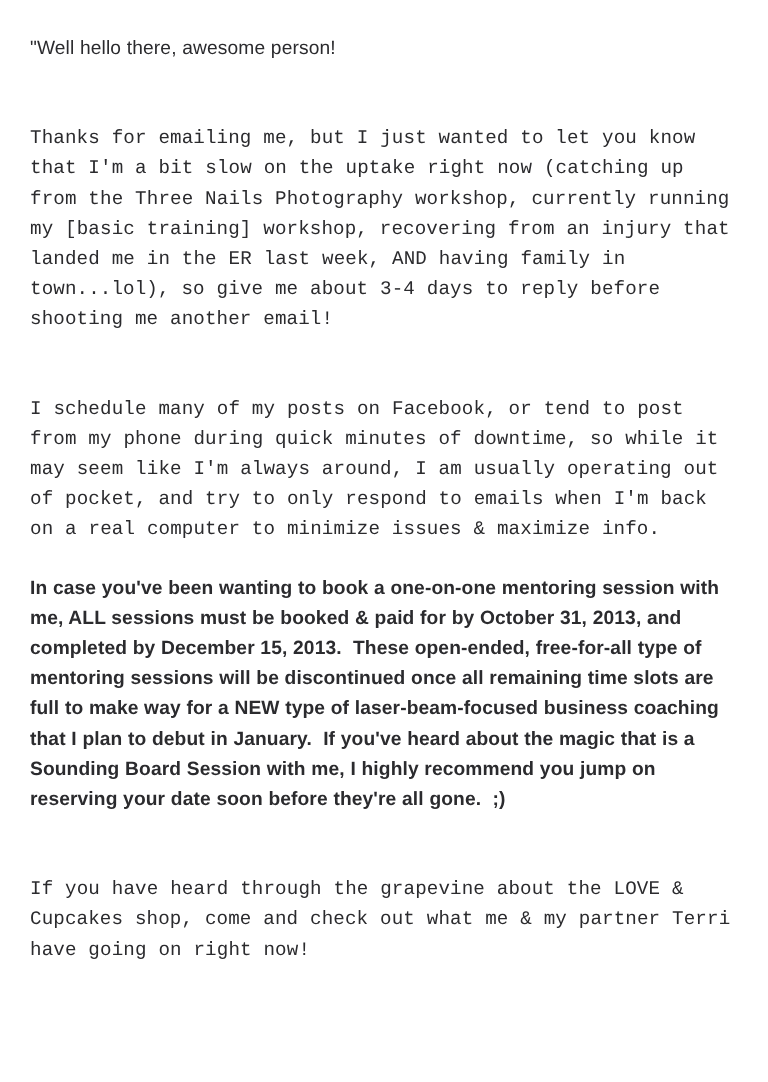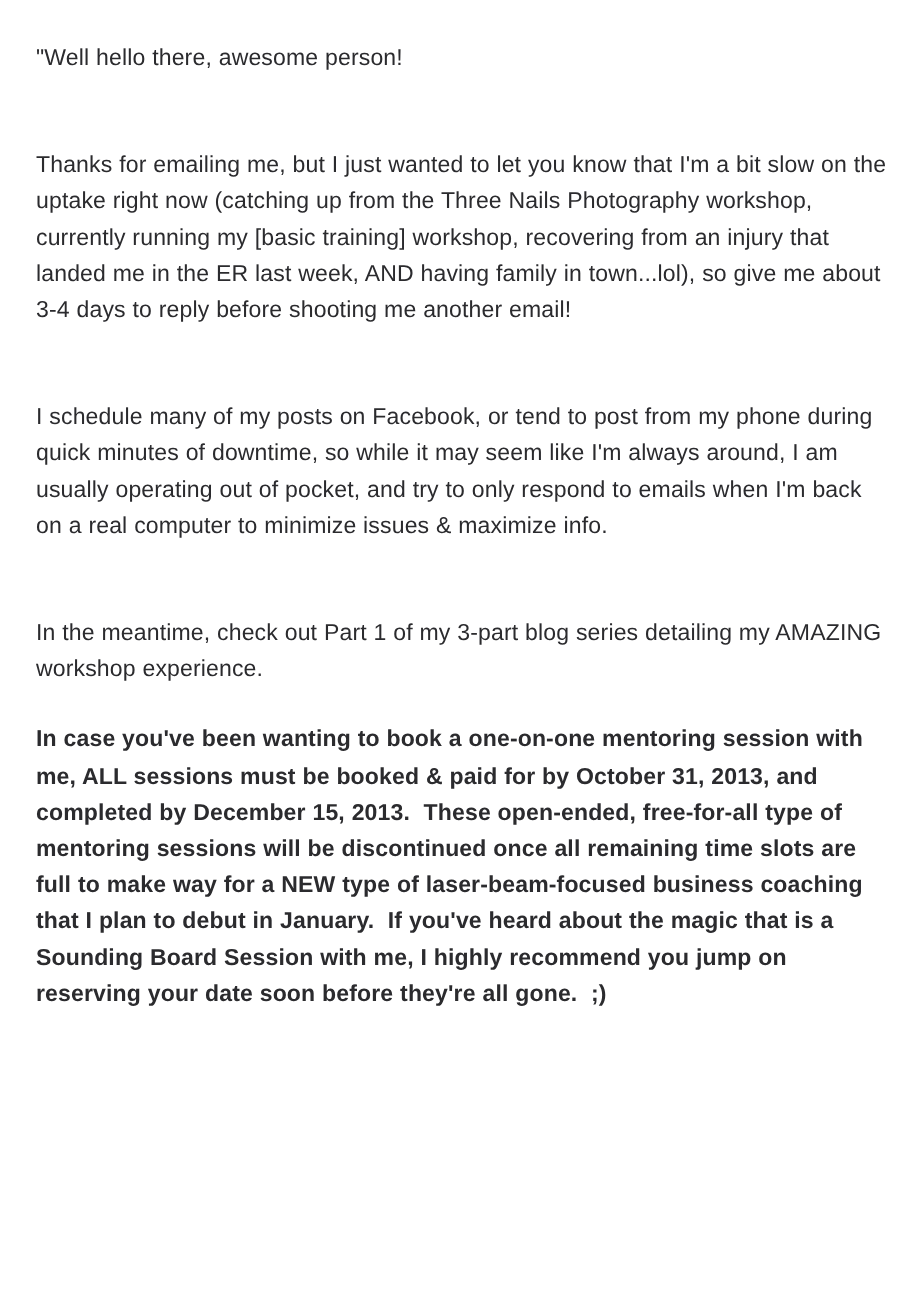--- a/index.html
+++ b/index.html
@@ -32,36 +32,36 @@
     line-height: 30.2px;
     letter-spacing: 0.12px;
     font-weight: 400;
     margin: 0;
     white-space: pre-wrap;
     word-spacing: 0.2px;
     text-rendering: geometricPrecision;
     -webkit-font-smoothing: antialiased;
   }
   
-  .gap-lg { margin-top: 59px; }
+  .gap-lg { margin-top: 59px; font-family: Liberation Mono, monospace; }
   .gap-sm { margin-top: 29px; font-weight: bold; }
   .p-first { margin-top: 8px; }
 </style>
 </head>
 <body>
 
 <div class="page">
   <div class="doc-body">
 
     <p class="para p-first">"Well hello there, awesome person!</p>
 
     <p class="para gap-lg">Thanks for emailing me, but I just wanted to let you know that I'm a bit slow on the uptake right now (catching up from the Three Nails Photography workshop, currently running my [basic training] workshop, recovering from an injury that landed me in the ER last week, AND having family in town...lol), so give me about 3-4 days to reply before shooting me another email!</p>
 
     <p class="para gap-lg">I schedule many of my posts on Facebook, or tend to post from my phone during quick minutes of downtime, so while it may seem like I'm always around, I am usually operating out of pocket, and try to only respond to emails when I'm back on a real computer to minimize issues &amp; maximize info.</p>
 
-    <p class="para gap-lg">In the meantime, check out Part 1 of my 3-part blog series detailing my AMAZING workshop experience.</p>
 
     <p class="para gap-sm">In case you've been wanting to book a one-on-one mentoring session with me, ALL sessions must be booked &amp; paid for by October 31, 2013, and completed by December 15, 2013.  These open-ended, free-for-all type of mentoring sessions will be discontinued once all remaining time slots are full to make way for a NEW type of laser-beam-focused business coaching that I plan to debut in January.  If you've heard about the magic that is a Sounding Board Session with me, I highly recommend you jump on reserving your date soon before they're all gone.  ;)</p>
 
+    <p class="para gap-lg">If you have heard through the grapevine about the LOVE &amp; Cupcakes shop, come and check out what me &amp; my partner Terri have going on right now!</p>
 
 
   </div>
 </div>
 
 </body></html>

